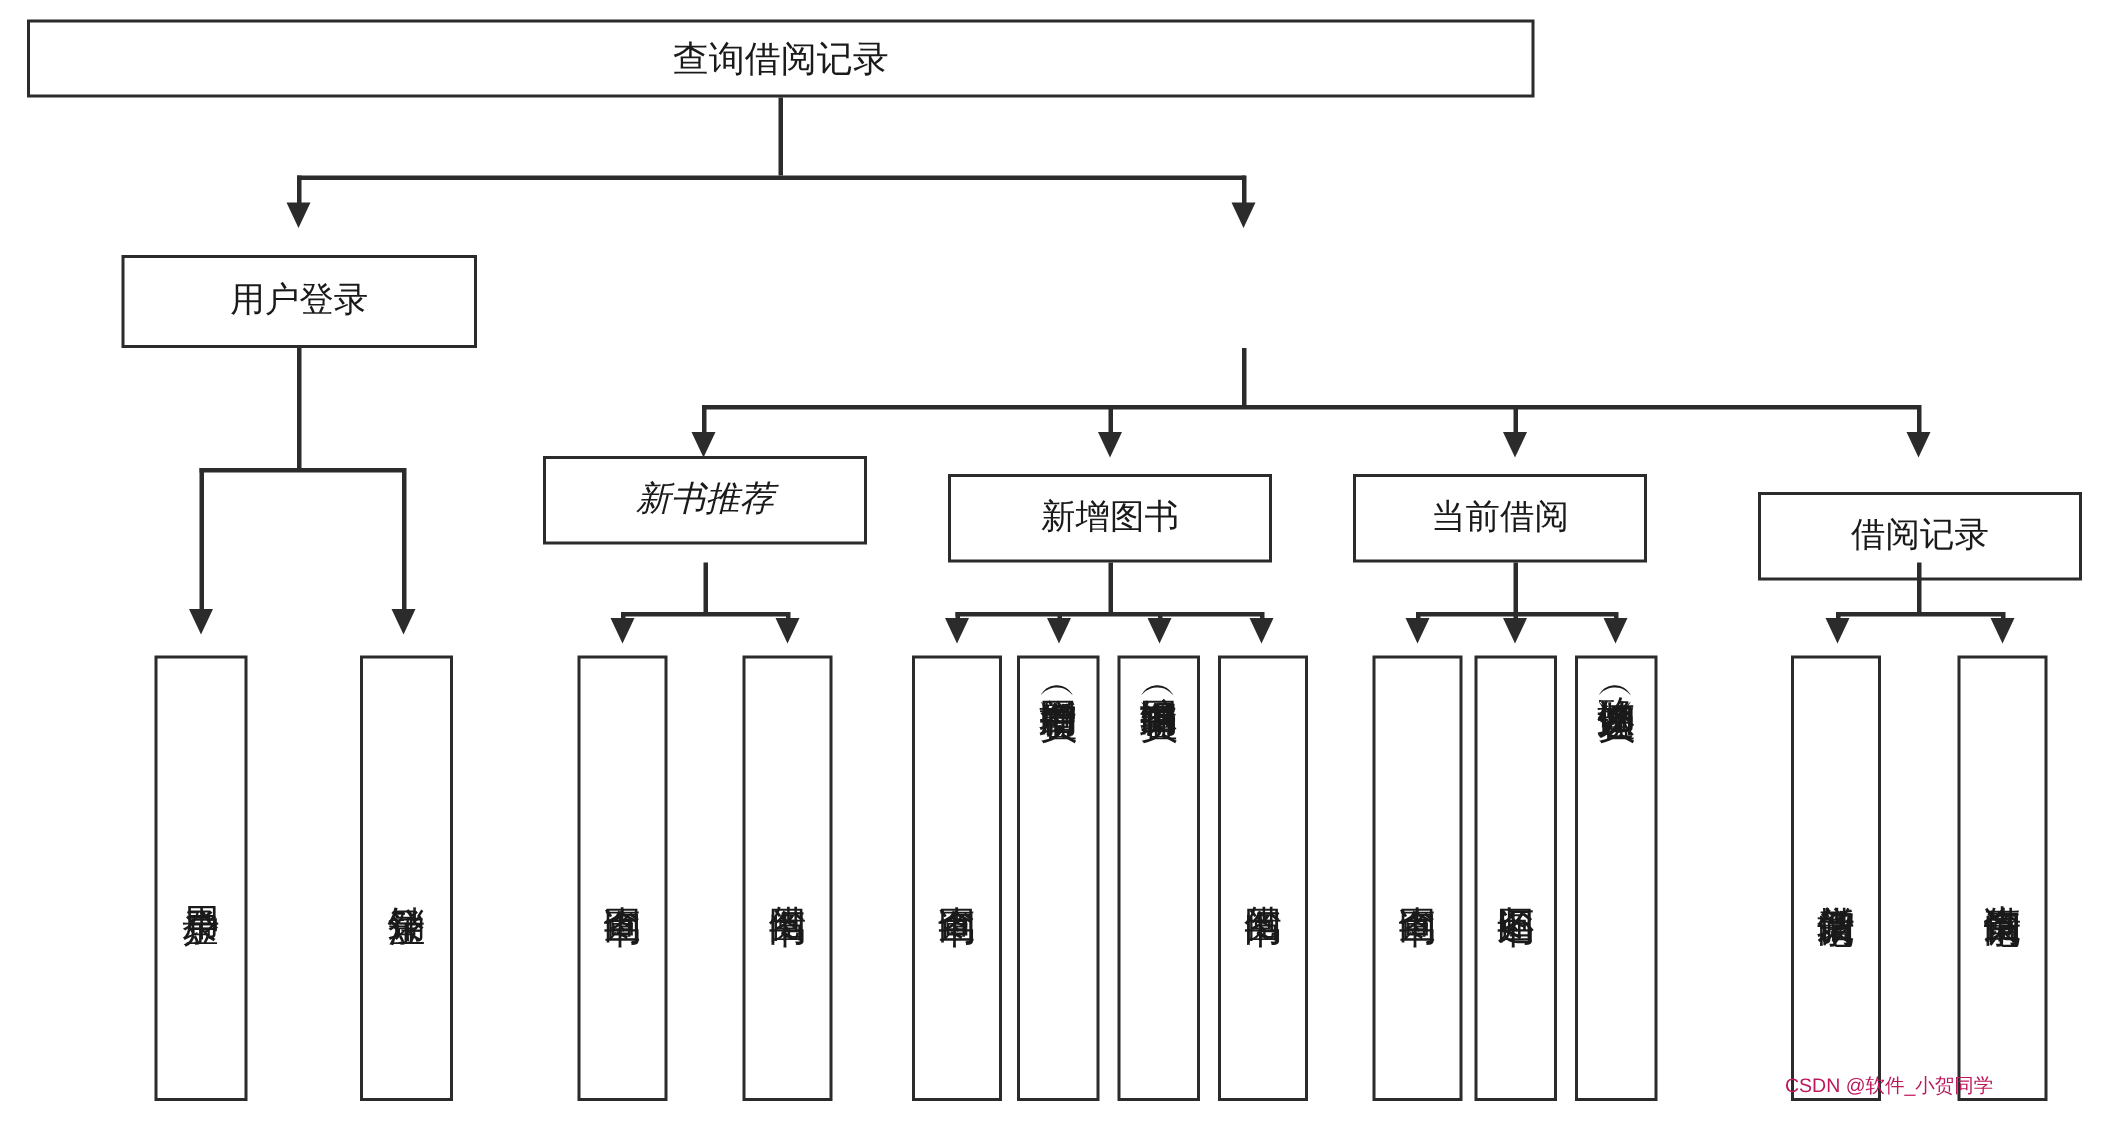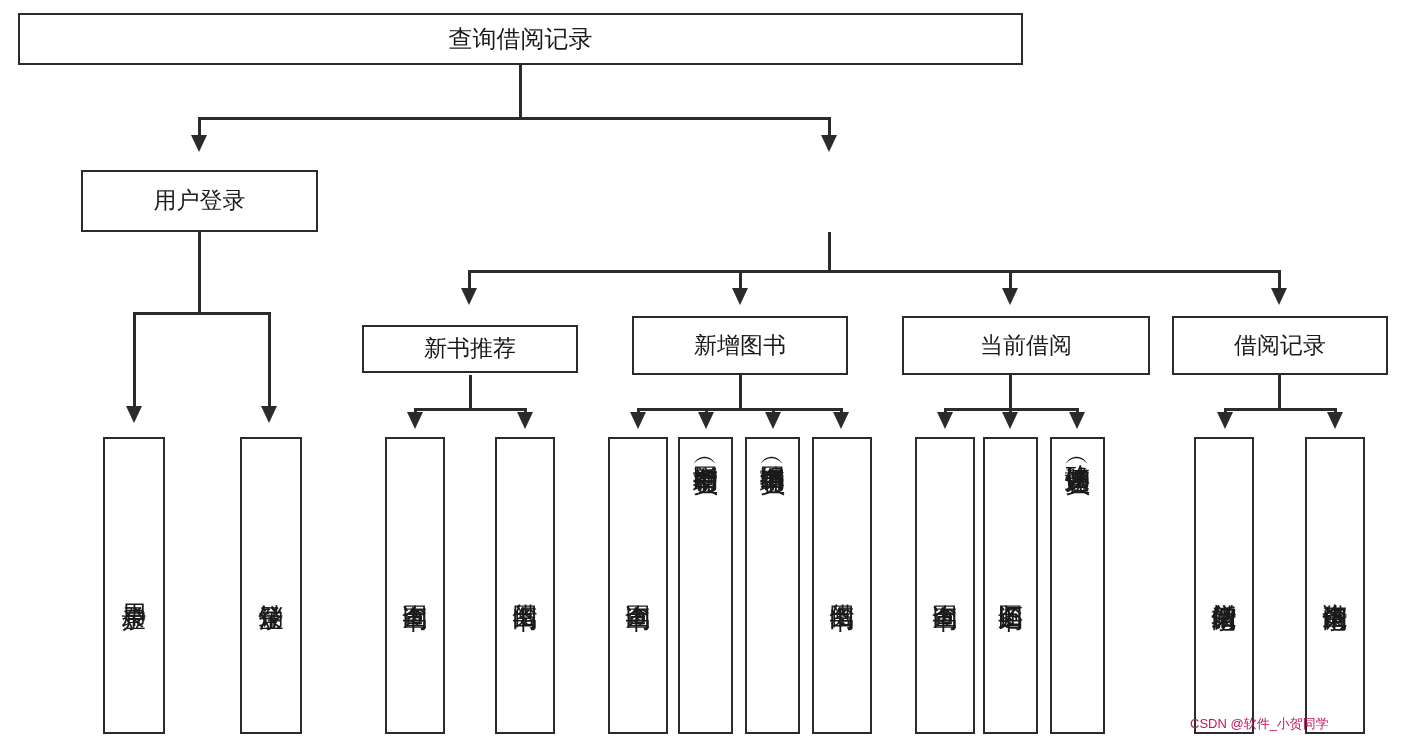--- a/index.html
+++ b/index.html
@@ -133,30 +133,30 @@
 
   <div class="edge v" style="left:739px; top:270px; width:2.5px; height:22px;"></div>
   <div class="arrow" style="left:732px; top:288px;"></div>
 
   <div class="edge v" style="left:1009px; top:270px; width:2.5px; height:22px;"></div>
   <div class="arrow" style="left:1002px; top:288px;"></div>
 
   <div class="edge v" style="left:1278px; top:270px; width:2.5px; height:22px;"></div>
   <div class="arrow" style="left:1271px; top:288px;"></div>
 
-  <div class="node horiz" style="left:362px; top:325px; width:216px; height:48px;">
+  <div class="node horiz" style="left:362px; top:304px; width:216px; height:59px;font-style:italic;">
     <span class="label">新书推荐</span>
   </div>
   <div class="node horiz" style="left:632px; top:316px; width:216px; height:59px;">
     <span class="label">新增图书</span>
   </div>
-  <div class="node horiz" style="left:902px; top:316px; width:248px; height:59px;">
+  <div class="node horiz" style="left:902px; top:316px; width:196px; height:59px;">
     <span class="label">当前借阅</span>
   </div>
-  <div class="node horiz" style="left:1172px; top:316px; width:216px; height:59px;">
+  <div class="node horiz" style="left:1172px; top:328px; width:216px; height:59px;">
     <span class="label">借阅记录</span>
   </div>
 
   <div class="edge v" style="left:469px; top:375px; width:2.5px; height:33px;"></div>
   <div class="edge h" style="left:414px; top:408px; width:112px; height:2.5px;"></div>
   <div class="edge v" style="left:414px; top:408px; width:2.5px; height:6px;"></div>
   <div class="arrow" style="left:407px; top:412px;"></div>
   <div class="edge v" style="left:524px; top:408px; width:2.5px; height:6px;"></div>
   <div class="arrow" style="left:517px; top:412px;"></div>
 

